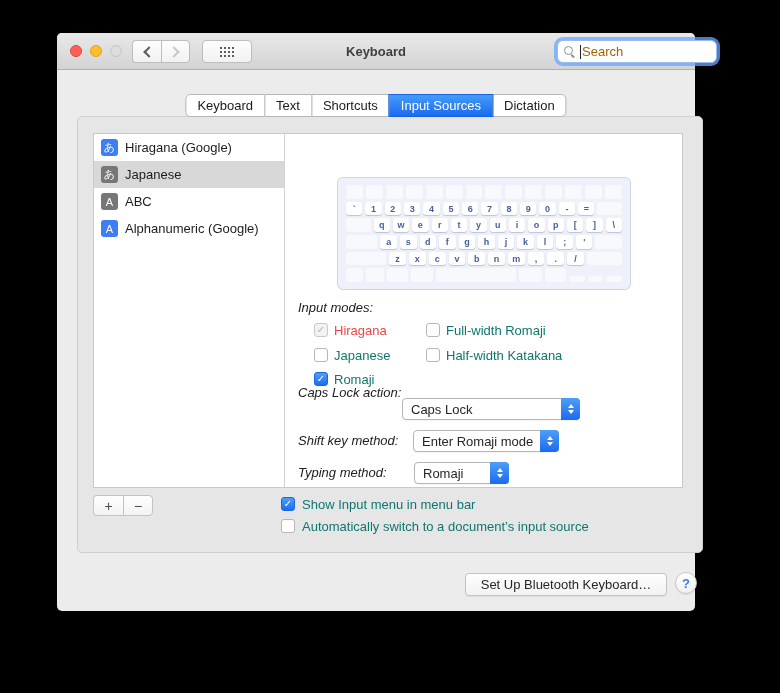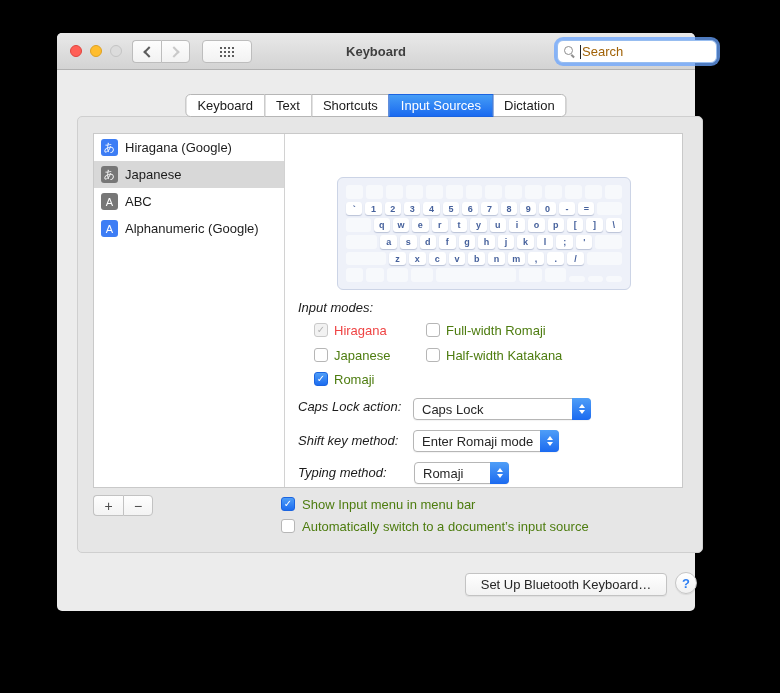--- a/index.html
+++ b/index.html
@@ -56,21 +56,21 @@
   .kbd { position:absolute; left:243px; top:43px; width:294px; height:113px; background:#eef1f9; border:1px solid #ccd4e6; border-radius:6px; padding:7px 8px; display:flex; flex-direction:column; gap:3px; }
   .krow { display:flex; gap:3px; flex:1; }
   .key { border-radius:3px; background:rgba(255,255,255,.55); flex-basis:0; }
   .key.lab { background:#fff; box-shadow:0 1px 1px rgba(110,125,165,.4); color:#46619c; font-size:9px; font-weight:bold; display:flex; align-items:center; justify-content:center; }
   .key.half { height:6px; align-self:flex-end; }
 
   
   .cb { position:absolute; width:14px; height:14px; border:1px solid #b6b6b6; border-radius:3px; background:#fff; display:flex; align-items:center; justify-content:center; font-size:10px; line-height:1; }
   .cb.checked { background:linear-gradient(#4f9ef7,#1c6cf0); border-color:#1b64e0; color:#fff; }
   .cb.checked.disabled { background:#f2f2f2; border-color:#c9c9c9; color:#b3b3b3; }
-  .cblabel { position:absolute; white-space:nowrap; color:#4d7c0f; }
+  .cblabel { position:absolute; white-space:nowrap; color:#0f766e; }
   .cblabel.disabled { color:#ef4444; }
   .seclabel { position:absolute; color:#1c1c1c;font-style:italic; }
 
   
   .popup { position:absolute; height:22px; background:#fff; border:1px solid #b6b6b6; border-radius:4px; display:flex; align-items:center; padding-left:8px; box-shadow:0 1px 1px rgba(0,0,0,.05); }
   .popup .cap { position:absolute; right:-1px; top:-1px; bottom:-1px; width:19px; background:linear-gradient(#4f9ef7,#1b6af0); border-radius:0 4px 4px 0; display:flex; flex-direction:column; align-items:center; justify-content:center; gap:2px; }
   .tri-up { width:0; height:0; border-left:3.5px solid transparent; border-right:3.5px solid transparent; border-bottom:4px solid #fff; }
   .tri-dn { width:0; height:0; border-left:3.5px solid transparent; border-right:3.5px solid transparent; border-top:4px solid #fff; }
 
   
@@ -259,22 +259,22 @@
 
     <div class="cb checked" style="left:220px; top:238px;">✓</div>
     <div class="cblabel" style="left:240px; top:238px;">Romaji</div>
 
     <div class="cb" style="left:332px; top:189px;"></div>
     <div class="cblabel" style="left:352px; top:189px;">Full-width Romaji</div>
 
     <div class="cb" style="left:332px; top:214px;"></div>
     <div class="cblabel" style="left:352px; top:214px;">Half-width Katakana</div>
 
-    <div class="seclabel" style="left:204px; top:265px;">Caps Lock action:</div>
-    <div class="popup" style="left:319px; top:264px; width:178px;">
+    <div class="seclabel" style="left:204px; top:251px;">Caps Lock action:</div>
+    <div class="popup" style="left:308px; top:264px; width:178px;">
       <span>Caps Lock</span>
       <span class="cap">
           <span class="tri-up"></span>
           <span class="tri-dn"></span>
         </span>
     </div>
 
     <div class="seclabel" style="left:204px; top:299px;">Shift key method:</div>
     <div class="popup" style="left:319px; top:296px; width:146px;">
       <span>Enter Romaji mode</span>

